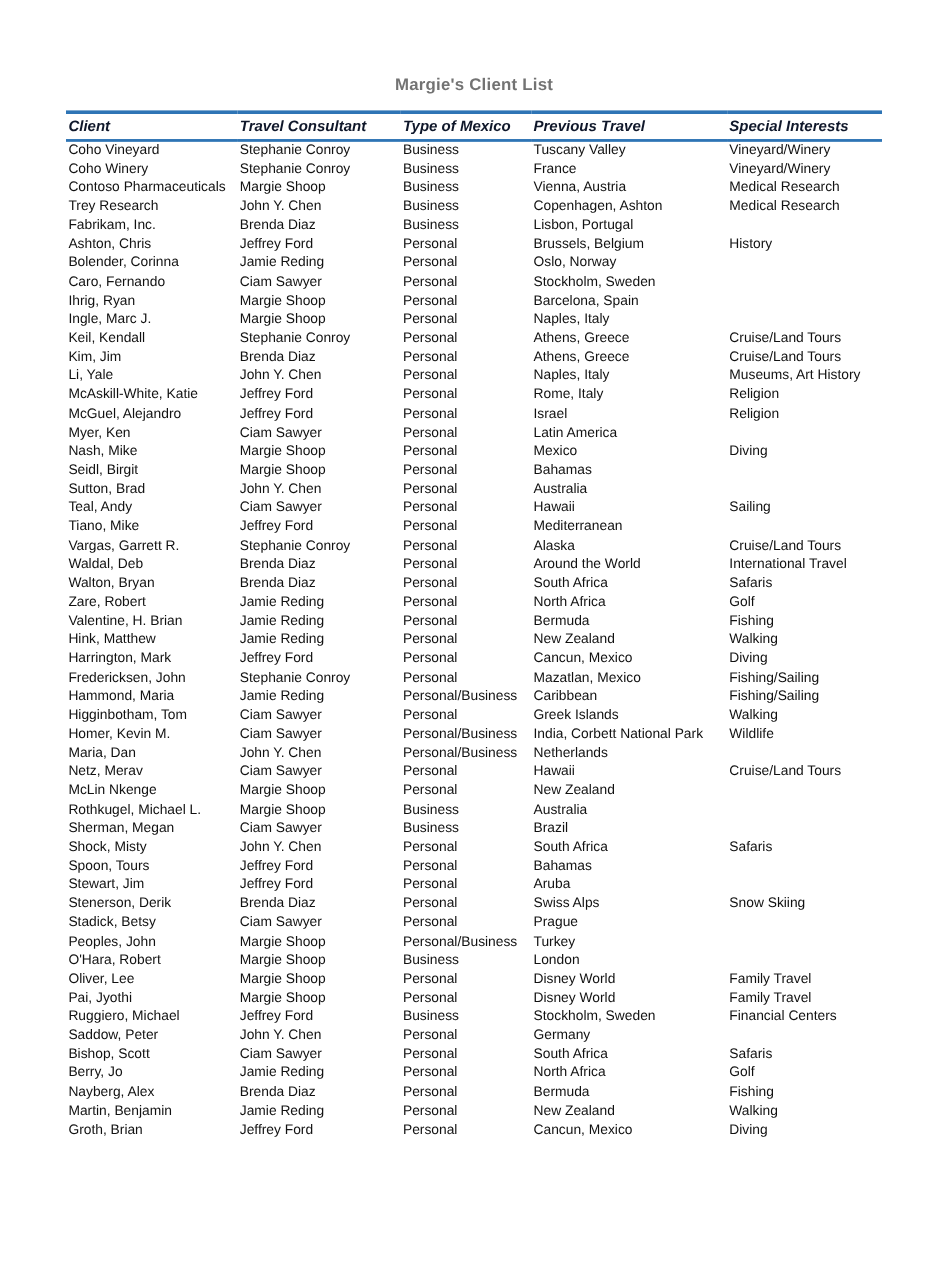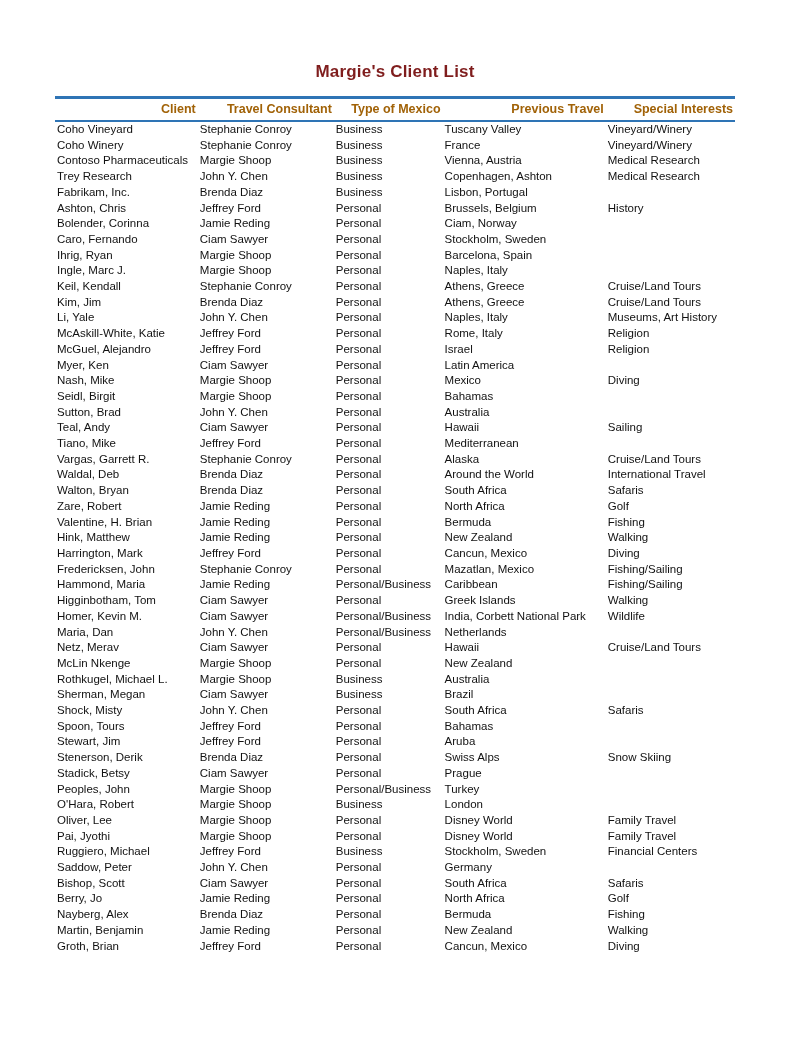--- a/index.html
+++ b/index.html
@@ -11,43 +11,44 @@
   .page {
     width: 790px;
     height: 1055px;
     background: #ffffff;
     box-sizing: border-box;
     padding: 62px 55px 20px 55px;
     overflow: hidden;
   }
   .doc-title {
     text-align: center;
-    font-size: 17px;
+    font-size: 14px;
     font-weight: bold;
-    color: #7f1d1d;
+    color: #737373;
     margin: 0 0 14px 0;
     letter-spacing: 0.2px;
   }
   table.client-table {
     width: 100%;
     border-collapse: collapse;
     table-layout: fixed;
   }
   table.client-table thead tr {
     border-top: 3px solid #2E74B5;
     border-bottom: 2px solid #2E74B5;
   }
   table.client-table th {
-    text-align: right;
+    text-align: left;
     font-size: 12.5px;
     font-weight: bold;
-    color: #a16207;
+    color: #0f172a;
     padding: 3px 2px 4px 2px;
     white-space: nowrap;
     overflow: hidden;
+    font-style: italic;
   }
   table.client-table td {
     font-size: 11.5px;
     color: #111111;
     padding: 0 2px;
     line-height: 15.7px;
     white-space: nowrap;
     overflow: hidden;
     vertical-align: top;
   }
@@ -120,21 +121,21 @@
           <td>Ashton, Chris</td>
           <td>Jeffrey Ford</td>
           <td>Personal</td>
           <td>Brussels, Belgium</td>
           <td>History</td>
         </tr>
         <tr>
           <td>Bolender, Corinna</td>
           <td>Jamie Reding</td>
           <td>Personal</td>
-          <td>Ciam, Norway</td>
+          <td>Oslo, Norway</td>
           <td></td>
         </tr>
         <tr>
           <td>Caro, Fernando</td>
           <td>Ciam Sawyer</td>
           <td>Personal</td>
           <td>Stockholm, Sweden</td>
           <td></td>
         </tr>
         <tr>

